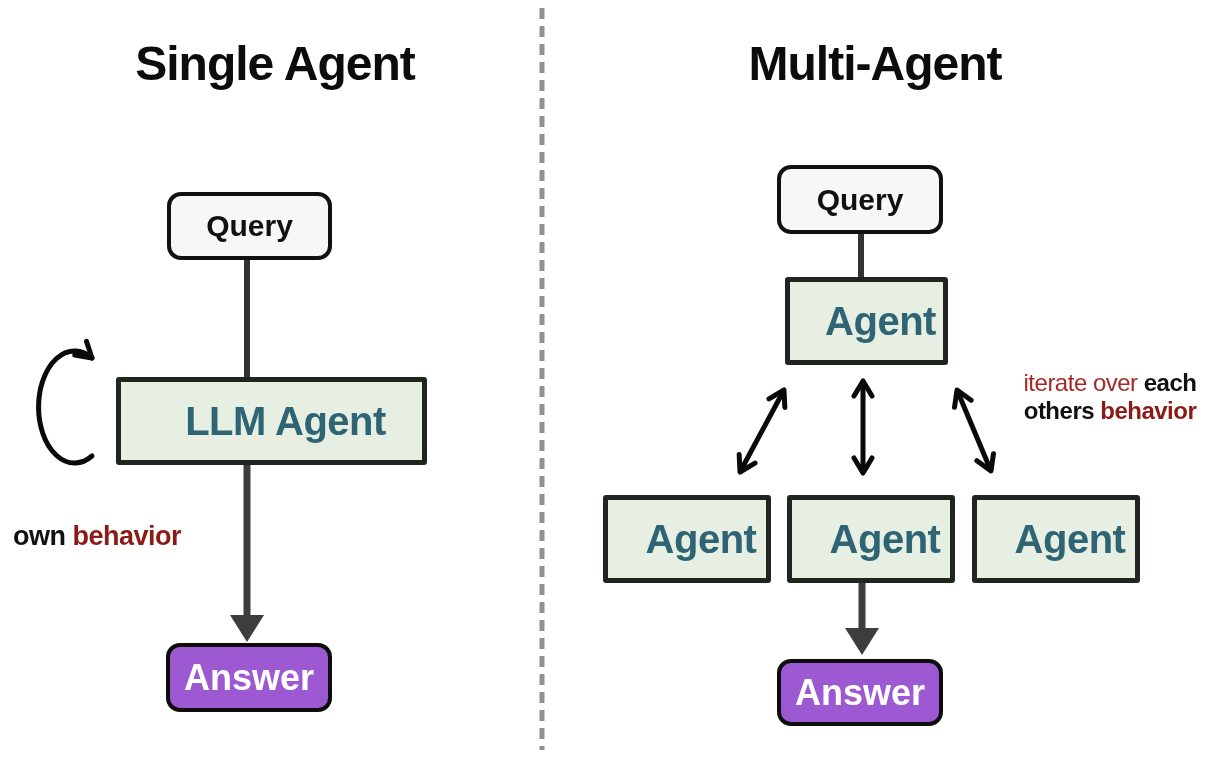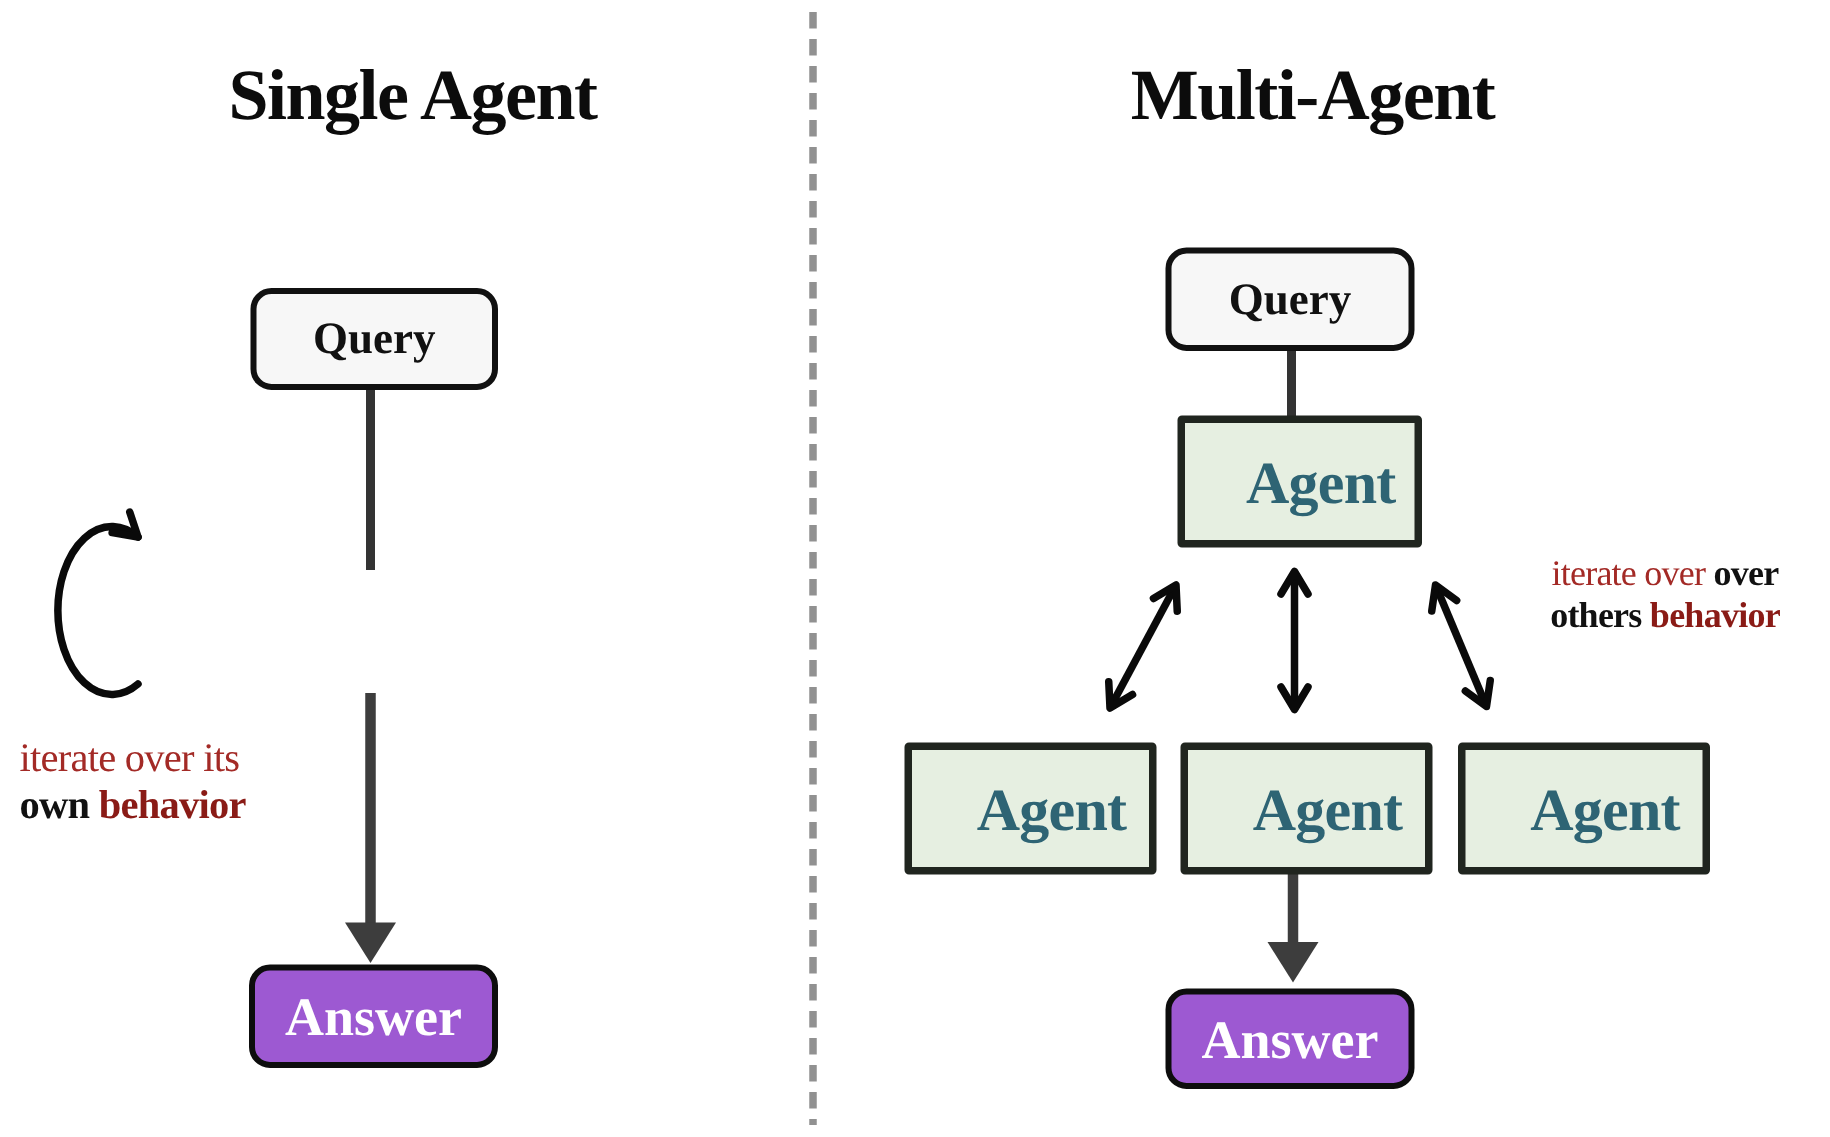--- a/index.html
+++ b/index.html
@@ -7,21 +7,20 @@
     padding: 0;
     background: #ffffff;
     font-family: "Liberation Sans", sans-serif;
   }
   .stage {
     position: relative;
     width: 1220px;
     height: 758px;
     background: var(--background, #fff);
     overflow: hidden;
-    font-family: Liberation Serif, serif;
   }
   .lines {
     position: absolute;
     left: 0; top: 0;
     width: 1220px;
     height: 758px;
     z-index: 1;
   }
   .ink { stroke: var(--interaction-arrow-black, #0a0a0a); }
   .flow { stroke: var(--flow-arrow-gray, #3d3d3d); }
@@ -114,42 +113,45 @@
     <line x1="862" y1="581" x2="862" y2="630" class="flow" stroke-width="7"></line>
     <polygon points="845,628 879,628 862,655" class="flowfill"></polygon>
   </svg>
 
   <div class="panel-title" style="left:75px; top:36px;">Single Agent</div>
 
   <div class="box query-box" style="left:167px; top:192px; width:165px; height:68px;">
     <span>Query</span>
   </div>
 
+  <div class="box agent-box" style="left:116px; top:377px; width:311px; height:88px;">
+    <span>LLM Agent</span>
+  </div>
 
   <div class="note note-left">
-    <span class="red">iterate over its</span><br>
+    <br>
     <span class="black-bold">own </span><span class="red-bold">behavior</span>
   </div>
 
   <div class="box answer-box" style="left:166px; top:643px; width:166px; height:69px;">
     <span>Answer</span>
   </div>
 
   <div class="panel-title" style="left:675px; top:36px;">Multi-Agent</div>
 
   <div class="box query-box" style="left:777px; top:165px; width:166px; height:69px;">
     <span>Query</span>
   </div>
 
   <div class="box agent-box" style="left:785px; top:277px; width:163px; height:88px;">
     <span>Agent</span>
   </div>
 
   <div class="note note-right">
-    <span class="red">iterate over </span><span class="black-bold">over</span><br>
+    <span class="red">iterate over </span><span class="black-bold">each</span><br>
     <span class="black-bold">others </span><span class="red-bold">behavior</span>
   </div>
 
   <div class="box agent-box" style="left:603px; top:495px; width:168px; height:88px;">
     <span>Agent</span>
   </div>
   <div class="box agent-box" style="left:787px; top:495px; width:168px; height:88px;">
     <span>Agent</span>
   </div>
   <div class="box agent-box" style="left:972px; top:495px; width:168px; height:88px;">

